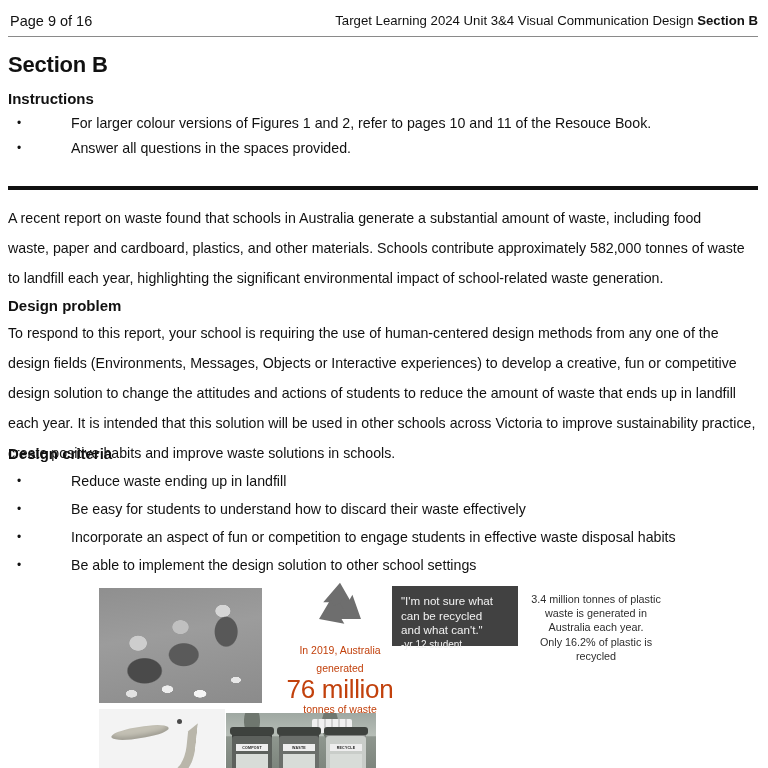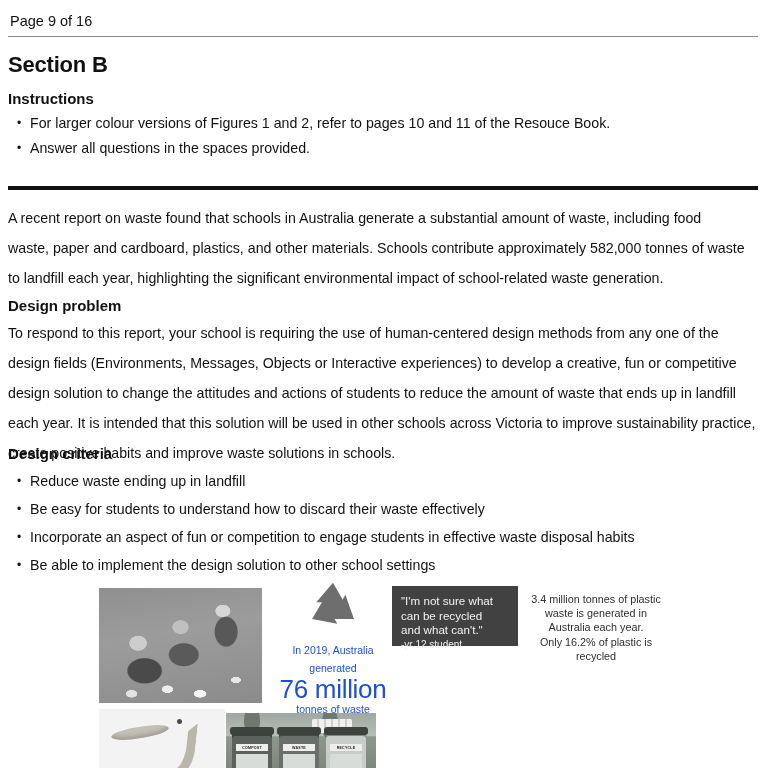--- a/index.html
+++ b/index.html
@@ -36,21 +36,21 @@
     position:absolute; left:8px; top:90px;
     font-size:15px; font-weight:bold;
   }
   .bullets-instructions {
     position:absolute; left:8px; top:112px; width:740px;
   }
   .bullet {
     display:flex; font-size:14.2px; line-height:22px; margin-bottom:3px;
   }
   .bullet .dot { width:22px; flex:0 0 22px; text-align:center; font-size:12px; }
-  .bullet .txt { flex:1; }
+  .bullet .txt { flex:1;margin-left:41px; }
 
   .thick-rule {
     position:absolute; left:8px; top:186px; width:750px; height:4px;
     background:#111111;
   }
 
   .para {
     position:absolute; left:8px; width:738px;
     font-size:14.2px; line-height:30px;
   }
@@ -124,22 +124,22 @@
   .photo-bins .bin .poster {
     position:absolute; left:4px; top:22px; width:32px; height:16px; background:#d8dcd8;
   }
   .photo-bins .cups {
     position:absolute; left:86px; top:6px; width:40px; height:14px;
     background:repeating-linear-gradient(90deg,#f0f0f0 0 5px,#cfcfcf 5px 7px);
     border-radius:2px;
   }
 
   .recycle-stat {
-    position:absolute; left:277px; top:10px; width:112px;
-    text-align:center; color:#1d4ed8;
+    position:absolute; left:284px; top:10px; width:112px;
+    text-align:center; color:#c2410c;
   }
   .recycle-stat .glyph { display:block; margin:0 auto 6px; }
   .recycle-stat .l1 { font-size:10.5px; line-height:13px; }
   .recycle-stat .big { font-size:26px; line-height:26px; letter-spacing:-.3px; }
   .recycle-stat .l3 { font-size:10.5px; line-height:14px; }
 
   .quote-box {
     position:absolute; left:392px; top:586px; width:126px; height:60px;
     background:#414141; color:#f2f2f2;
     padding:8px 9px 0 9px; box-sizing:border-box;
@@ -153,20 +153,23 @@
   }
   .gray-d { fill:#6e6e6e; }
 </style>
 </head>
 <body>
 
 <div class="page">
 
   <div class="header">
     <div>Page 9 of 16</div>
+    <div class="right">
+      <span>Target Learning 2024 Unit 3&amp;4 Visual Communication Design </span><b>Section B</b>
+    </div>
   </div>
   <div class="header-rule"></div>
 
   <div class="h1">Section B</div>
   <div class="h2-instructions">Instructions</div>
 
   <div class="bullets-instructions">
     <div class="bullet">
       <span class="dot">•</span>
       <span class="txt">For larger colour versions of Figures 1 and 2, refer to pages 10 and 11 of the Resouce Book.</span>

